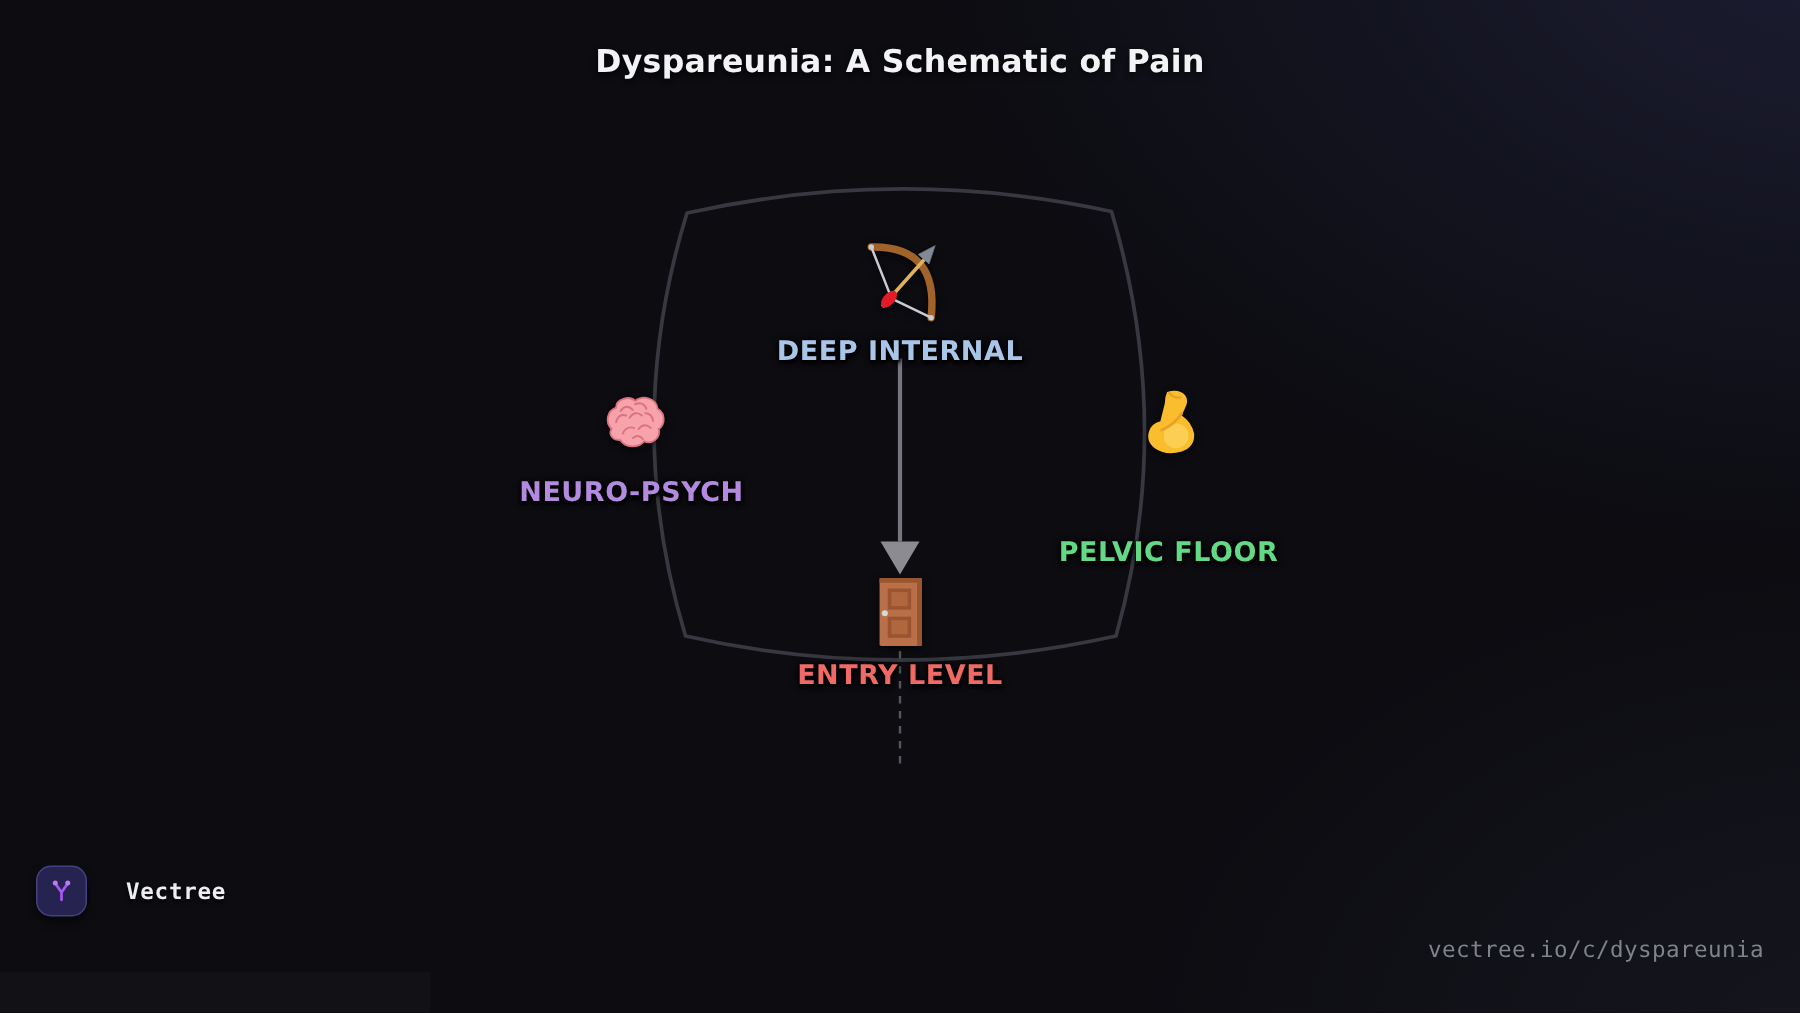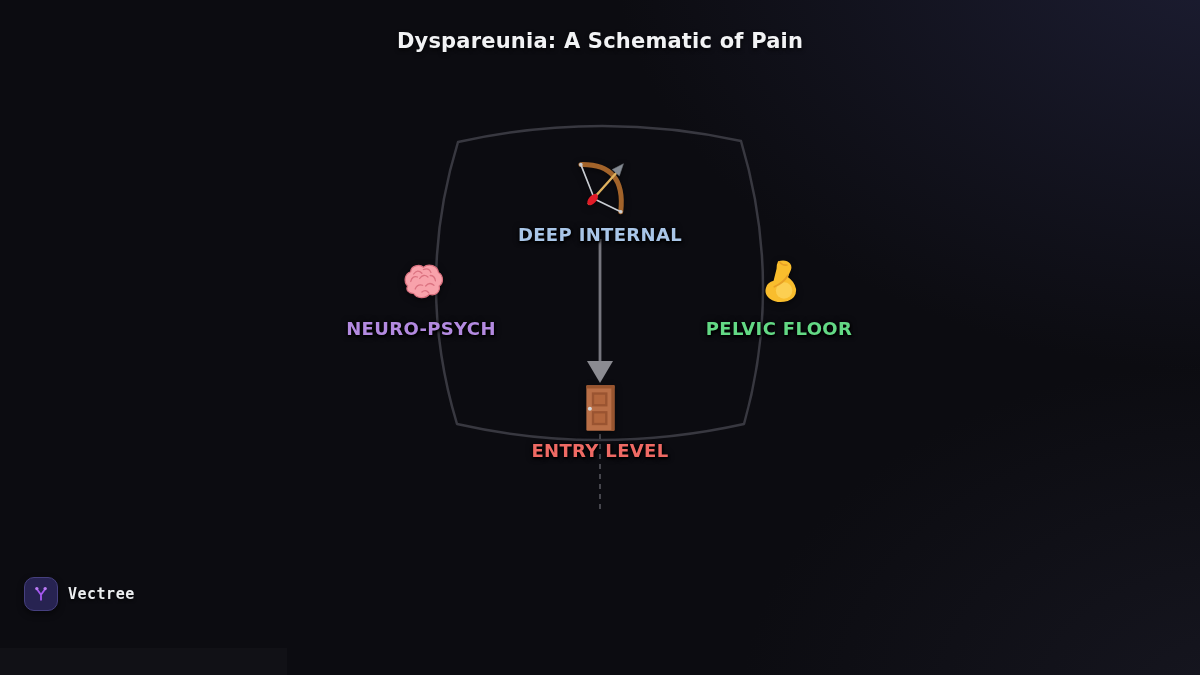--- a/index.html
+++ b/index.html
@@ -20,27 +20,27 @@
   .node{position:absolute;display:flex;flex-direction:column;align-items:center;}
   .node .icon svg{display:block;filter:drop-shadow(0 2px 3px rgba(0,0,0,.55));}
   .node-label{
     font-size:18px;font-weight:700;letter-spacing:.35px;white-space:nowrap;
     text-shadow:1px 1px 2px rgba(0,0,0,.95),0 0 6px rgba(0,0,0,.75),0 2px 3px rgba(0,0,0,.8);
   }
   #node-deep-internal{left:600px;top:161px;transform:translateX(-50%);}
   #node-deep-internal .node-label{margin-top:5px;}
   #node-neuro-psych{left:421px;top:259px;transform:translateX(-50%);align-items:center;}
   #node-neuro-psych .node-label{margin-top:11px;}
-  #node-pelvic-floor{left:779px;top:259px;transform:translateX(-50%);}
+  #node-pelvic-floor{left:779px;top:259px;transform:translateX(-50%);gap:40px;}
   #node-pelvic-floor .node-label{margin-top:11px;}
   #node-entry-level{left:600px;top:383px;transform:translateX(-50%);}
   #node-entry-level .node-label{margin-top:7px;}
 
   .footer-band{position:absolute;left:0;top:648px;width:287px;height:27px;background:rgba(255,255,255,.022);}
-  .brand-row{position:absolute;left:24px;top:577px;display:flex;align-items:center;gap:10px;}
+  .brand-row{position:absolute;left:24px;top:577px;display:flex;align-items:center;gap:26px;}
   .brand-tile{
     width:34px;height:34px;border-radius:10px;background:#272351;
     border:1px solid #46407f;box-sizing:border-box;
     display:flex;align-items:center;justify-content:center;
     box-shadow:0 3px 6px rgba(0,0,0,.5);
   }
   .brand-name{
     font-family:"DejaVu Sans Mono","Liberation Mono",monospace;
     font-size:15px;font-weight:700;color:#eceef0;letter-spacing:.5px;
     text-shadow:0 2px 3px rgba(0,0,0,.6);
@@ -140,14 +140,15 @@
       <svg width="20" height="20" viewBox="0 0 24 24">
         <path d="M7 6 L12 13 L12 19 M17 6 L12 13" stroke="#a558f0" stroke-width="2.2" fill="none" stroke-linecap="round" stroke-linejoin="round"></path>
         <circle cx="7" cy="5.5" r="2" fill="#bb7bf5"></circle>
         <circle cx="17" cy="5.5" r="2" fill="#bb7bf5"></circle>
       </svg>
     </div>
     <span class="brand-name">Vectree</span>
   </div>
 
 
+  <span class="share-url">vectree.io/c/dyspareunia</span>
 
 </div>
 
 </body></html>

